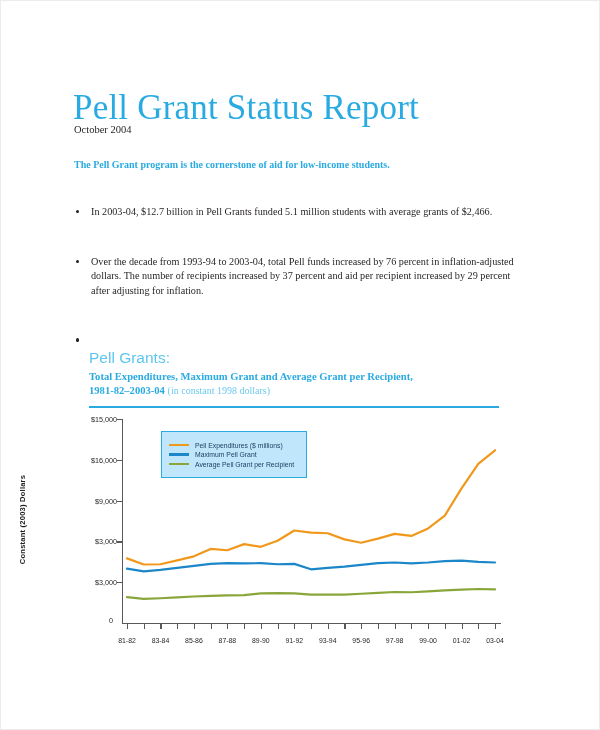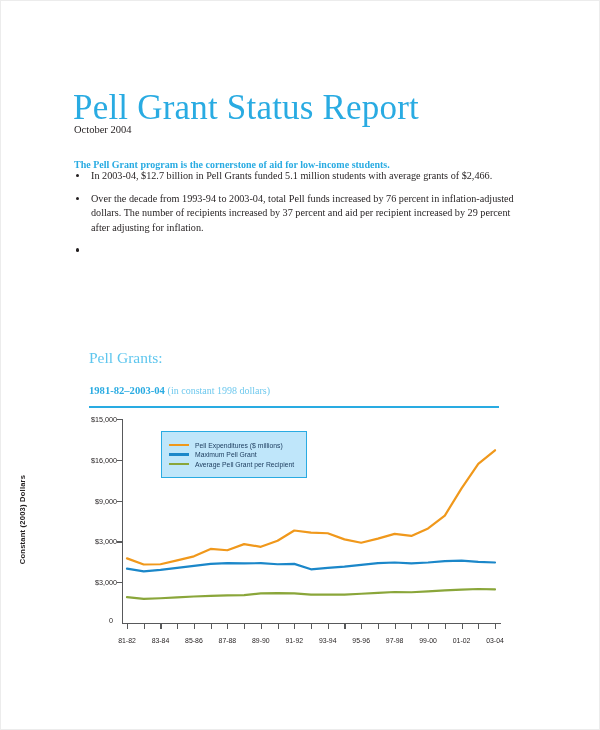--- a/index.html
+++ b/index.html
@@ -65,20 +65,21 @@
     width: 452px;
   }
   .bullet {
     position: relative;
     padding-left: 17px;
     margin-bottom: 9px;
     font-size: 10.2px;
     line-height: 14.2px;
     color: #231f20;
     text-align: left;
+    margin-top: 36px;
   }
   .bullet .dot {
     position: absolute;
     left: 2px;
     top: 4.5px;
     width: 3.2px;
     height: 3.2px;
     background: #231f20;
     border-radius: 50%;
   }
@@ -90,21 +91,21 @@
     top: 340px;
     width: 600px;
   }
   #chart-kicker {
     position: absolute;
     left: 88px;
     top: 8px;
     font-size: 15.5px;
     line-height: 18px;
     color: #5ec6ee;
-    font-family: Liberation Serif, serif;
+    font-family: Liberation Sans, sans-serif;
   }
   #chart-heading {
     position: absolute;
     left: 88px;
     top: 29px;
     width: 420px;
     font-size: 10.6px;
     line-height: 13.5px;
     font-weight: bold;
     color: #29abe2;
@@ -267,21 +268,21 @@
       <span>Over the decade from 1993-94 to 2003-04, total Pell funds increased by 76 percent in inflation-adjusted dollars. The number of recipients increased by 37 percent and aid per recipient increased by 29 percent after adjusting for inflation.</span>
     </div>
     <div class="bullet">
       <span class="dot"></span>
     </div>
   </div>
 
   <div id="chart-block">
     <div id="chart-kicker">Pell Grants:</div>
     <div id="chart-heading">
-      <br>
+      <span>Total Expenditures, Maximum Grant and Average Grant per Recipient,</span><br>
       <span>1981-82–2003-04</span>
       <span class="sub">(in constant 1998 dollars)</span>
     </div>
     <div id="chart-rule"></div>
 
     <div id="plot-wrap">
       <div id="y-axis-title">Constant (2003) Dollars</div>
       <div id="ylabels">
           <div class="ytick-label" style="top: 163.2px;">$3,000</div>
           <div class="ytick-label" style="top: 122.4px;">$3,000</div>

